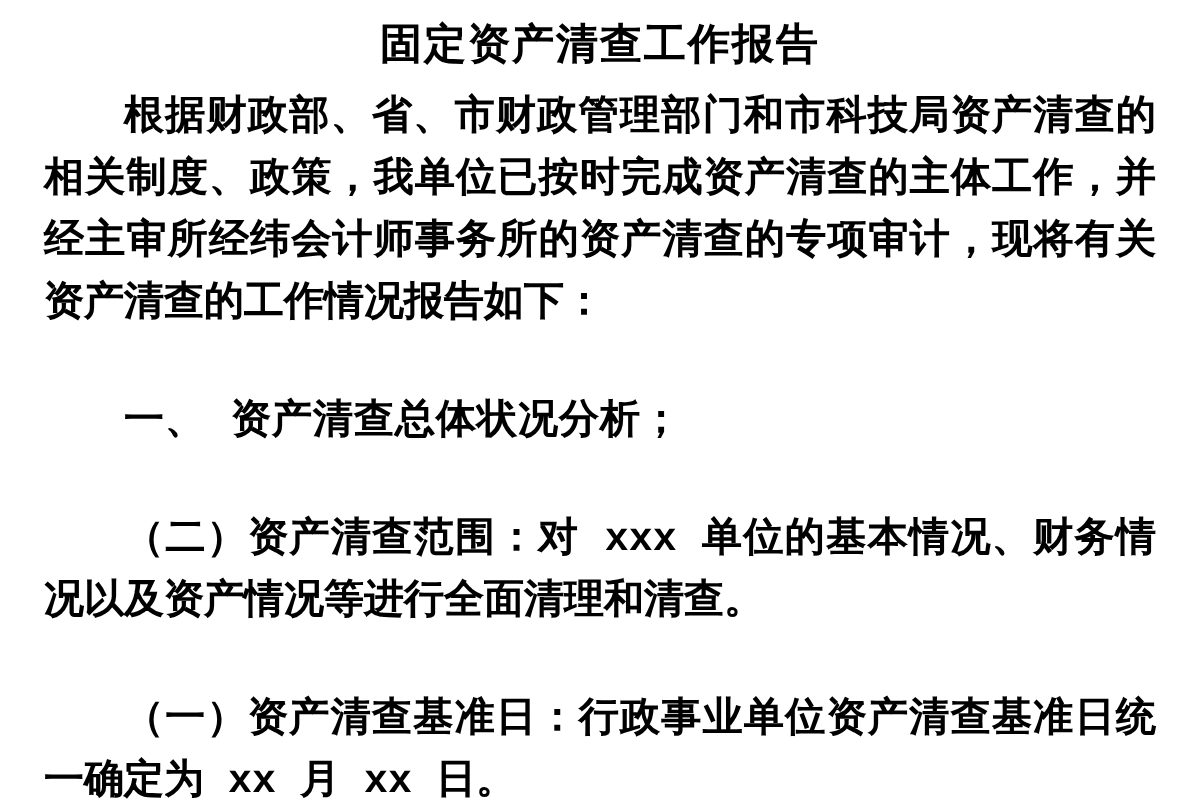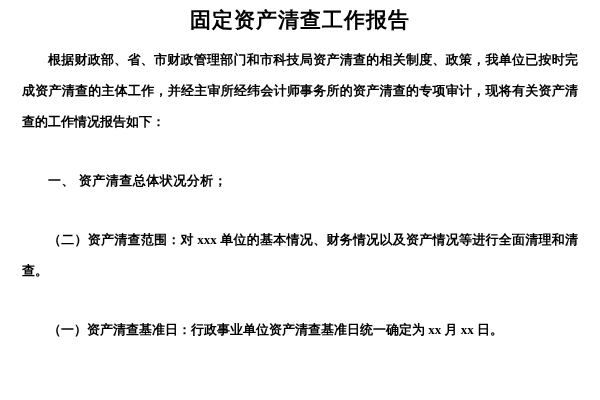--- a/index.html
+++ b/index.html
@@ -21,29 +21,29 @@
     padding: 4px 22px 0 22px;
     position: relative;
   }
   .doc-title {
     text-align: center;
     font-size: 21px;
     font-weight: bold;
     letter-spacing: 1px;
     line-height: 32px;
     margin: 2px 0 6px 0;
-    font-family: Liberation Mono, monospace;
+    font-family: Liberation Serif, serif;
   }
   .para {
-    font-size: 13px;
+    font-size: 20px;
     line-height: 31px;
     text-align: justify;
     text-justify: inter-ideograph;
     font-weight: bold;
-    font-family: Liberation Serif, serif;
+    font-family: Liberation Mono, monospace;
     margin: 0;
   }
   .indent {
     text-indent: 2em;
   }
   .list-item {
     text-indent: 2em;
     margin-top: 28px;
   }
   .spaced {

